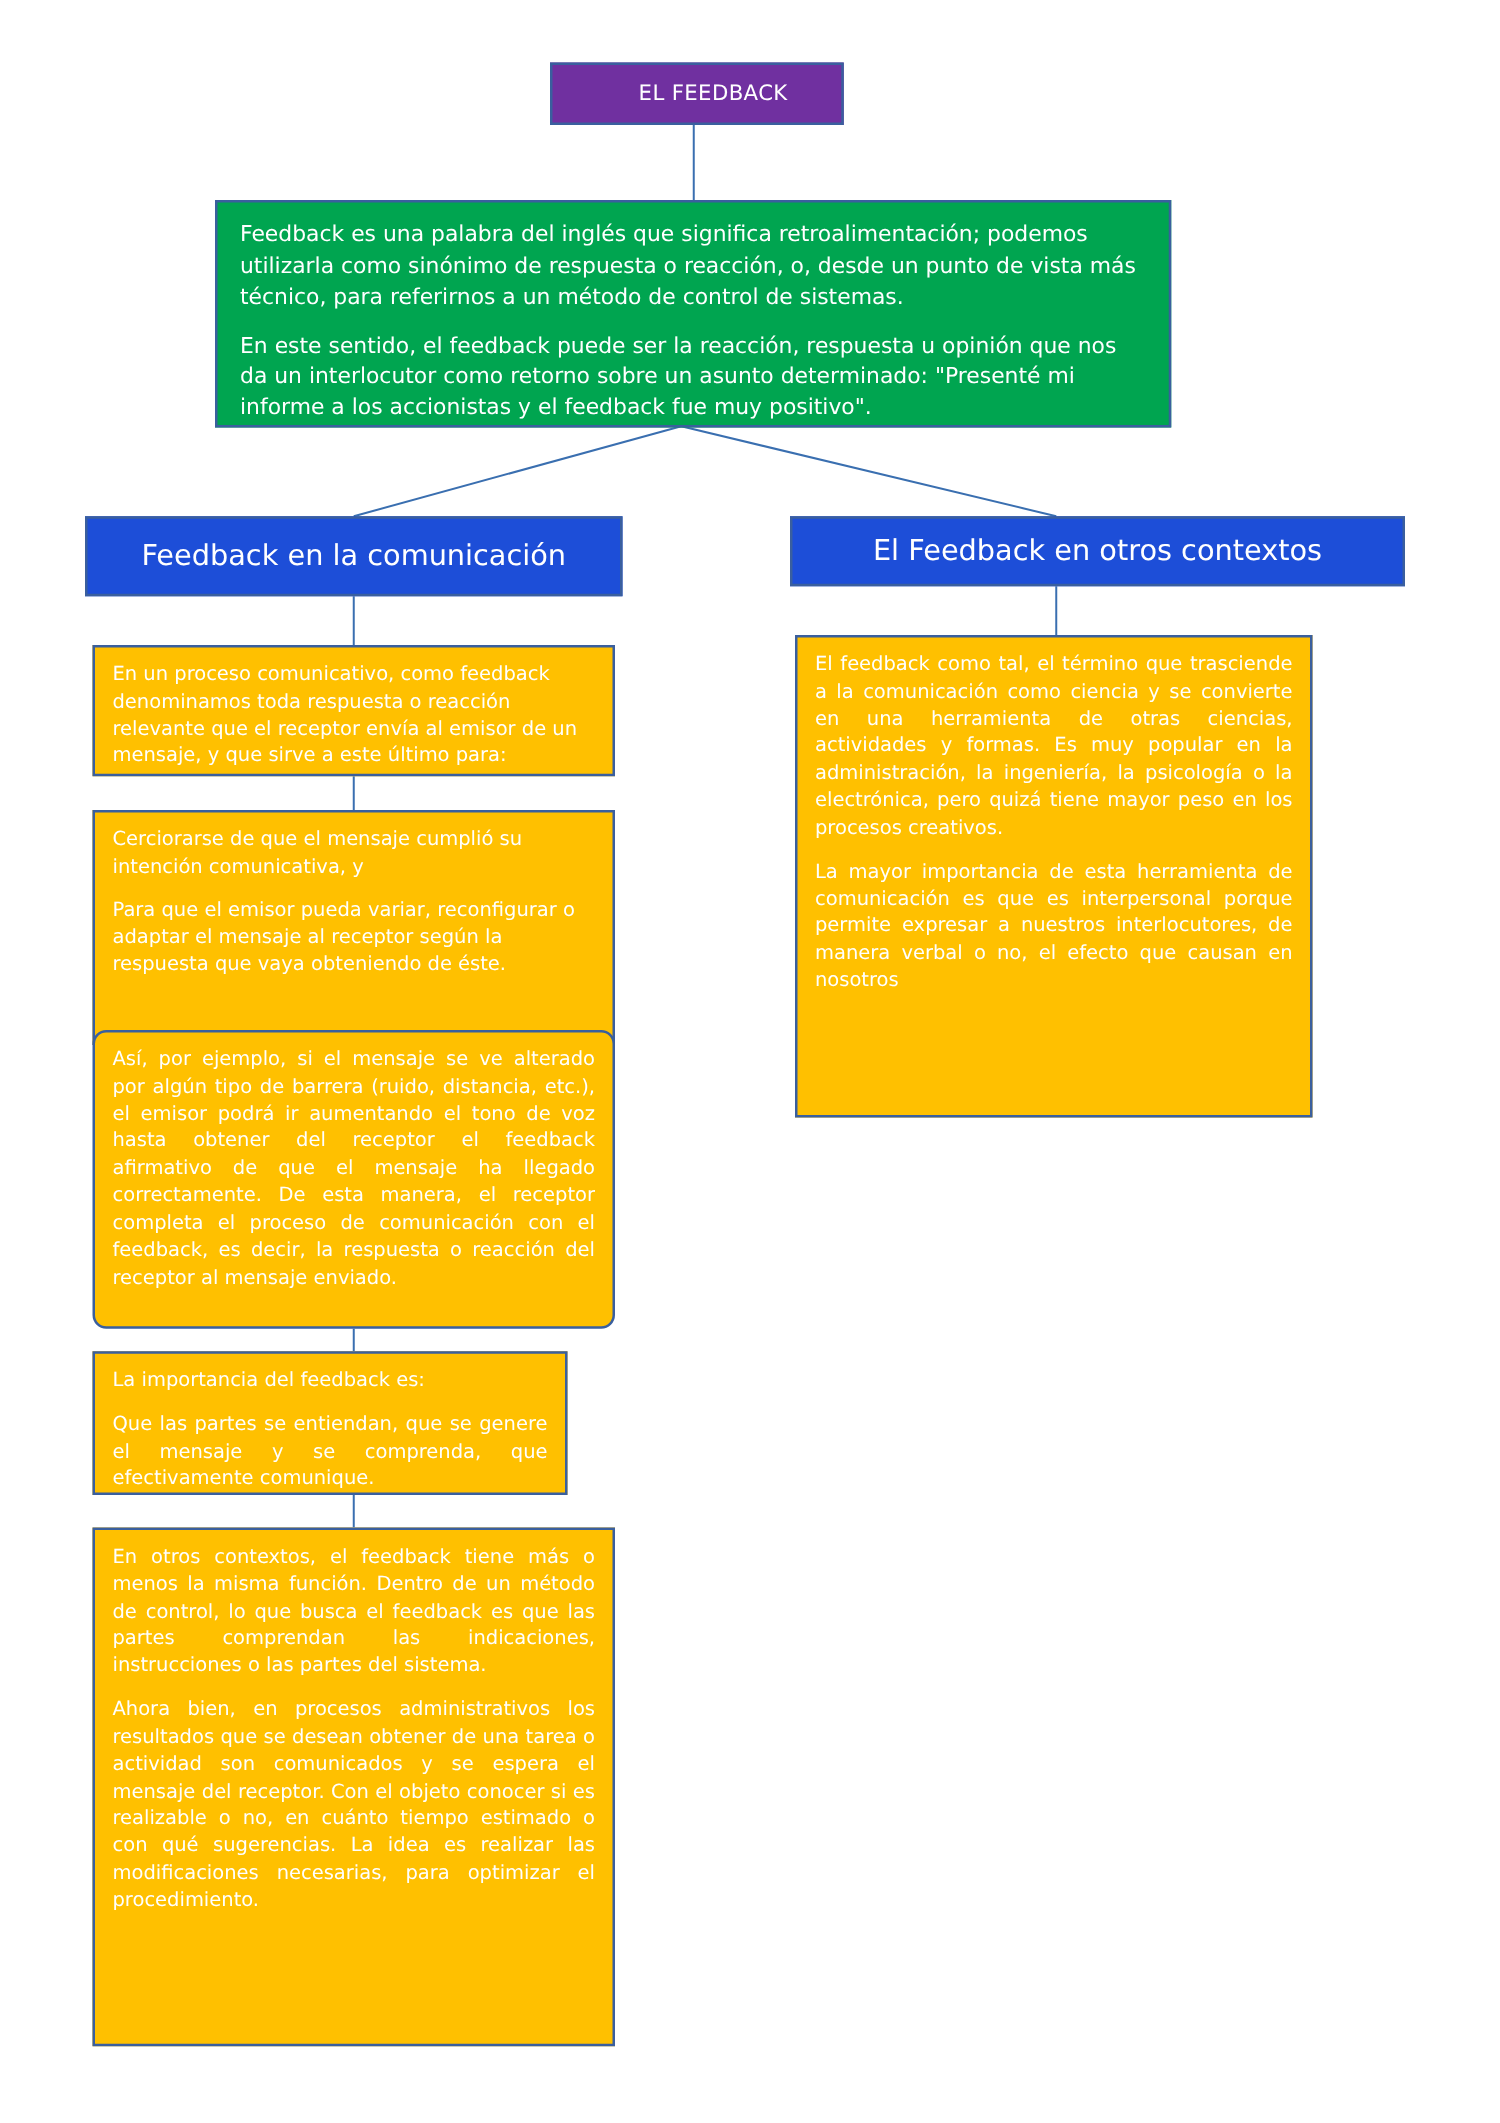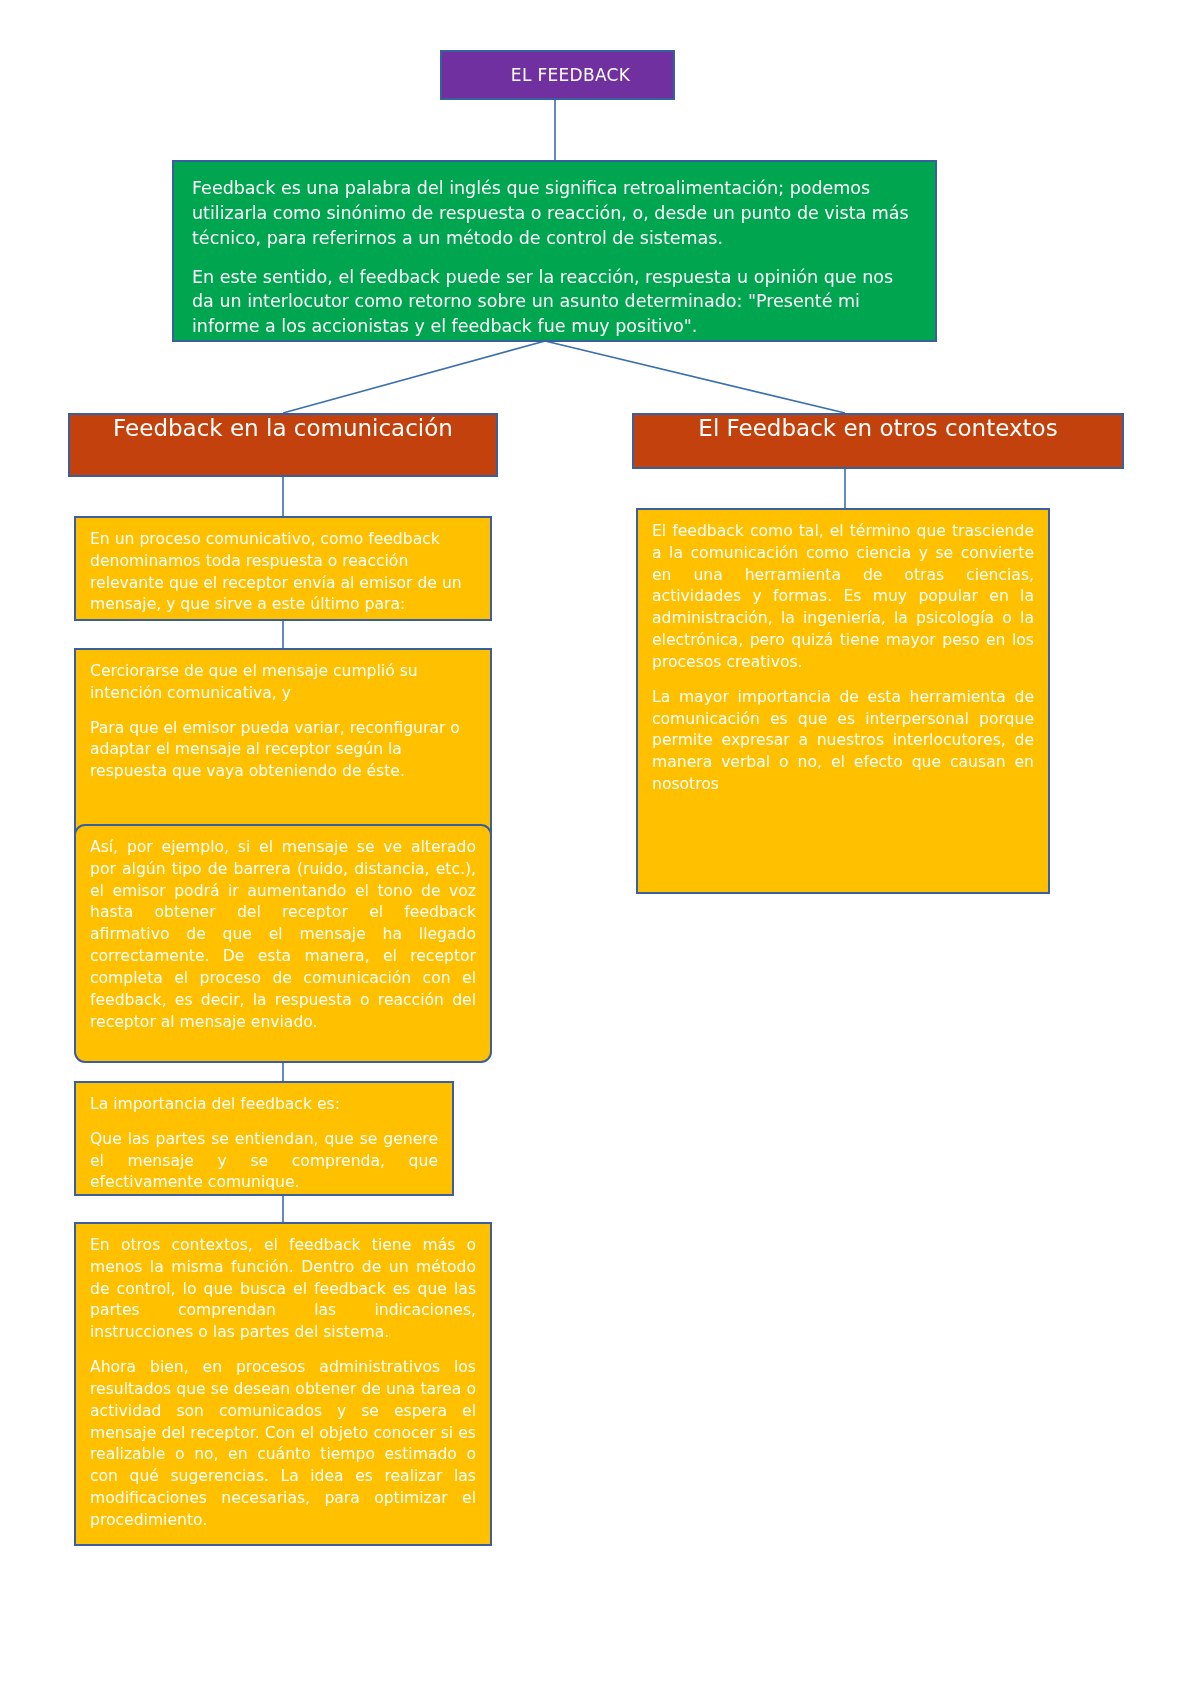--- a/index.html
+++ b/index.html
@@ -49,23 +49,23 @@
   .node-green {
     background: #00a550;
     padding: 14px 18px 12px 18px;
     font-size: 17.5px;
     line-height: 1.42;
   }
   .node-green p { margin: 0 0 14px 0; }
   .node-green p:last-child { margin-bottom: 0; }
 
   .node-red {
-    background: #c2410c;
+    background: #1d4ed8;
     display: flex;
-    align-items: flex-start;
+    align-items: center;
     justify-content: center;
     font-size: 23px;
     text-align: center;
     padding: 0 10px;
   }
 
   .node-orange {
     background: #ffc000;
     padding: 11px 14px 10px 14px;
     font-size: 15.6px;
@@ -123,21 +123,21 @@
 
   <div class="node node-orange justify" style="left:74px; top:824px; width:418px; height:239px;border-radius:11px;">
     <p>Así, por ejemplo, si el mensaje se ve alterado por algún tipo de barrera (ruido, distancia, etc.), el emisor podrá ir aumentando el tono de voz hasta obtener del receptor el feedback afirmativo de que el mensaje ha llegado correctamente. De esta manera, el receptor completa el proceso de comunicación con el feedback, es decir, la respuesta o reacción del receptor al mensaje enviado.</p>
   </div>
 
   <div class="node node-orange justify" style="left:74px; top:1081px; width:380px; height:115px;">
     <p>La importancia del feedback es:</p>
     <p>Que las partes se entiendan, que se genere el mensaje y se comprenda, que efectivamente comunique.</p>
   </div>
 
-  <div class="node node-orange justify" style="left:74px; top:1222px; width:418px; height:324px;">
+  <div class="node node-orange justify" style="left:74px; top:1222px; width:418px; height:415px;">
     <p>En otros contextos, el feedback tiene más o menos la misma función. Dentro de un método de control, lo que busca el feedback es que las partes comprendan las indicaciones, instrucciones o las partes del sistema.</p>
     <p>Ahora bien, en procesos administrativos los resultados que se desean obtener de una tarea o actividad son comunicados y se espera el mensaje del receptor. Con el objeto conocer si es realizable o no, en cuánto tiempo estimado o con qué sugerencias. La idea es realizar las modificaciones necesarias, para optimizar el procedimiento.</p>
   </div>
 
   <div class="node node-red" style="left:632px; top:413px; width:492px; height:56px;">
     <span>El Feedback en otros contextos</span>
   </div>
 
   <div class="node node-orange justify" style="left:636px; top:508px; width:414px; height:386px;">
     <p>El feedback como tal, el término que trasciende a la comunicación como ciencia y se convierte en una herramienta de otras ciencias, actividades y formas. Es muy popular en la administración, la ingeniería, la psicología o la electrónica, pero quizá tiene mayor peso en los procesos creativos.</p>

